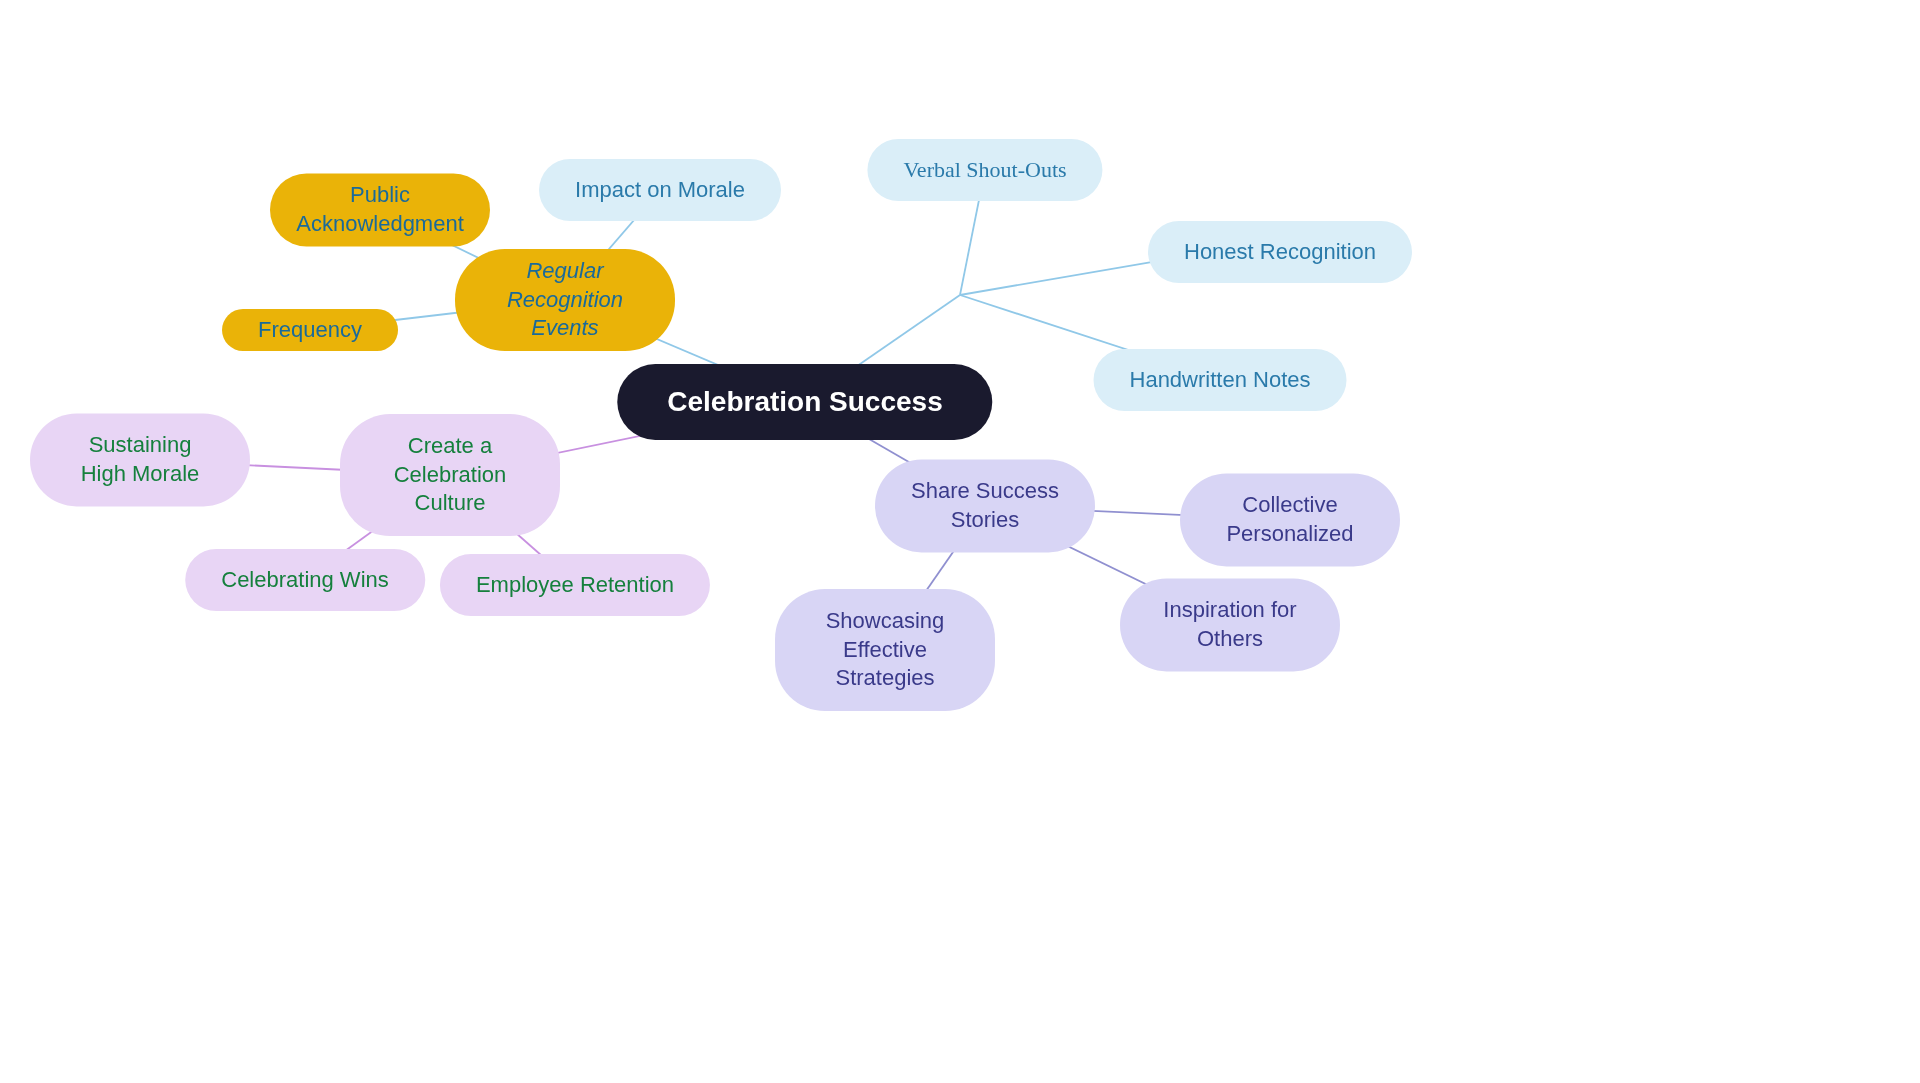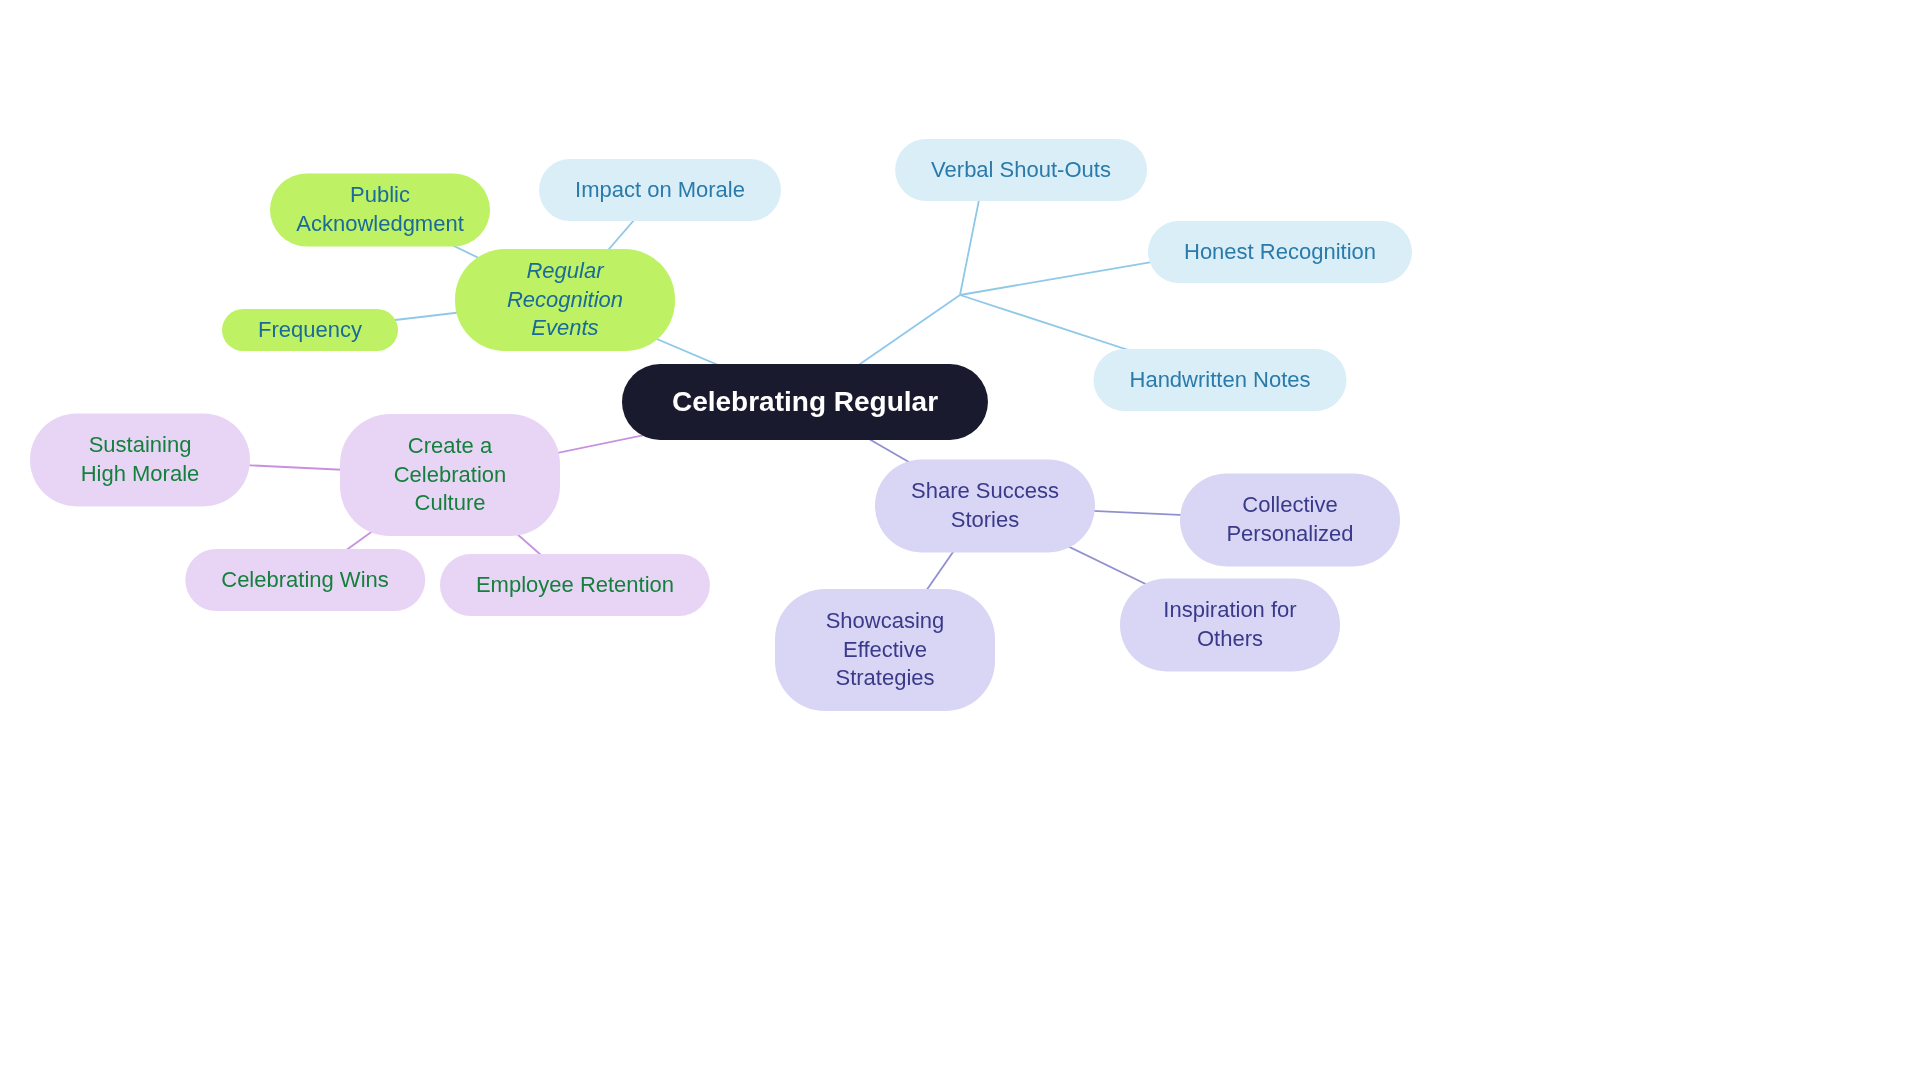--- a/index.html
+++ b/index.html
@@ -37,21 +37,21 @@
     }
     .node-center {
       background: #1a1a2e;
       color: #ffffff;
       font-size: 28px;
       font-weight: 600;
       padding: 22px 50px;
       border-radius: 50px;
     }
     .node-blue {
-      background: #bef264;
+      background: #eab308;
       color: #1a6a9a;
       padding: 8px 36px;
     }
     .node-blue-light {
       background: #daeef8;
       color: #2a7aaa;
       padding: 18px 36px;
     }
     .node-purple {
       background: #e8d5f5;
@@ -79,26 +79,26 @@
       <line x1="960" y1="295" x2="1220" y2="380" stroke="#90c8e8" stroke-width="1.8"></line>
       <line x1="805" y1="402" x2="450" y2="475" stroke="#c890e0" stroke-width="1.8"></line>
       <line x1="450" y1="475" x2="140" y2="460" stroke="#c890e0" stroke-width="1.8"></line>
       <line x1="450" y1="475" x2="305" y2="580" stroke="#c890e0" stroke-width="1.8"></line>
       <line x1="450" y1="475" x2="575" y2="585" stroke="#c890e0" stroke-width="1.8"></line>
       <line x1="805" y1="402" x2="985" y2="506" stroke="#9090d0" stroke-width="1.8"></line>
       <line x1="985" y1="506" x2="1290" y2="520" stroke="#9090d0" stroke-width="1.8"></line>
       <line x1="985" y1="506" x2="1230" y2="625" stroke="#9090d0" stroke-width="1.8"></line>
       <line x1="985" y1="506" x2="885" y2="650" stroke="#9090d0" stroke-width="1.8"></line>
     </svg>
-<div class="node node-center" style="left: 805px; top: 402px;">Celebrating Regular</div>
+<div class="node node-center" style="left: 805px; top: 402px;">Celebration Success</div>
     <div class="node node-blue" style="left: 565px; top: 300px; max-width: 220px; line-height: 1.3; font-style: italic;">Regular Recognition Events</div>
     <div class="node node-blue" style="left: 380px; top: 210px; max-width: 220px; line-height: 1.3;">Public Acknowledgment</div>
     <div class="node node-blue-light" style="left: 660px; top: 190px; white-space: nowrap;">Impact on Morale</div>
     <div class="node node-blue" style="left: 310px; top: 330px; white-space: nowrap;">Frequency</div>
-    <div class="node node-blue-light" style="left: 1021px; top: 170px; white-space: nowrap;">Verbal Shout-Outs</div>
+    <div class="node node-blue-light" style="left: 985px; top: 170px; white-space: nowrap; font-family: Liberation Serif, serif;">Verbal Shout-Outs</div>
     <div class="node node-blue-light" style="left: 1280px; top: 240px; white-space: nowrap; margin-top: 12px;">Honest Recognition</div>
     <div class="node node-blue-light" style="left: 1220px; top: 380px; white-space: nowrap;">Handwritten Notes</div>
     <div class="node node-purple" style="left: 450px; top: 475px; max-width: 220px; line-height: 1.3;">Create a Celebration Culture</div>
     <div class="node node-purple" style="left: 140px; top: 460px; max-width: 220px; line-height: 1.3;">Sustaining High Morale</div>
     <div class="node node-purple" style="left: 305px; top: 580px; white-space: nowrap;">Celebrating Wins</div>
     <div class="node node-purple" style="left: 575px; top: 585px; white-space: nowrap;">Employee Retention</div>
     <div class="node node-lavender" style="left: 985px; top: 506px; max-width: 220px; line-height: 1.3;">Share Success Stories</div>
     <div class="node node-lavender" style="left: 1290px; top: 520px; max-width: 220px; line-height: 1.3;">Collective Personalized</div>
     <div class="node node-lavender" style="left: 1230px; top: 625px; max-width: 220px; line-height: 1.3;">Inspiration for Others</div>
     <div class="node node-lavender" style="left: 885px; top: 650px; max-width: 220px; line-height: 1.3;">Showcasing Effective Strategies</div>

